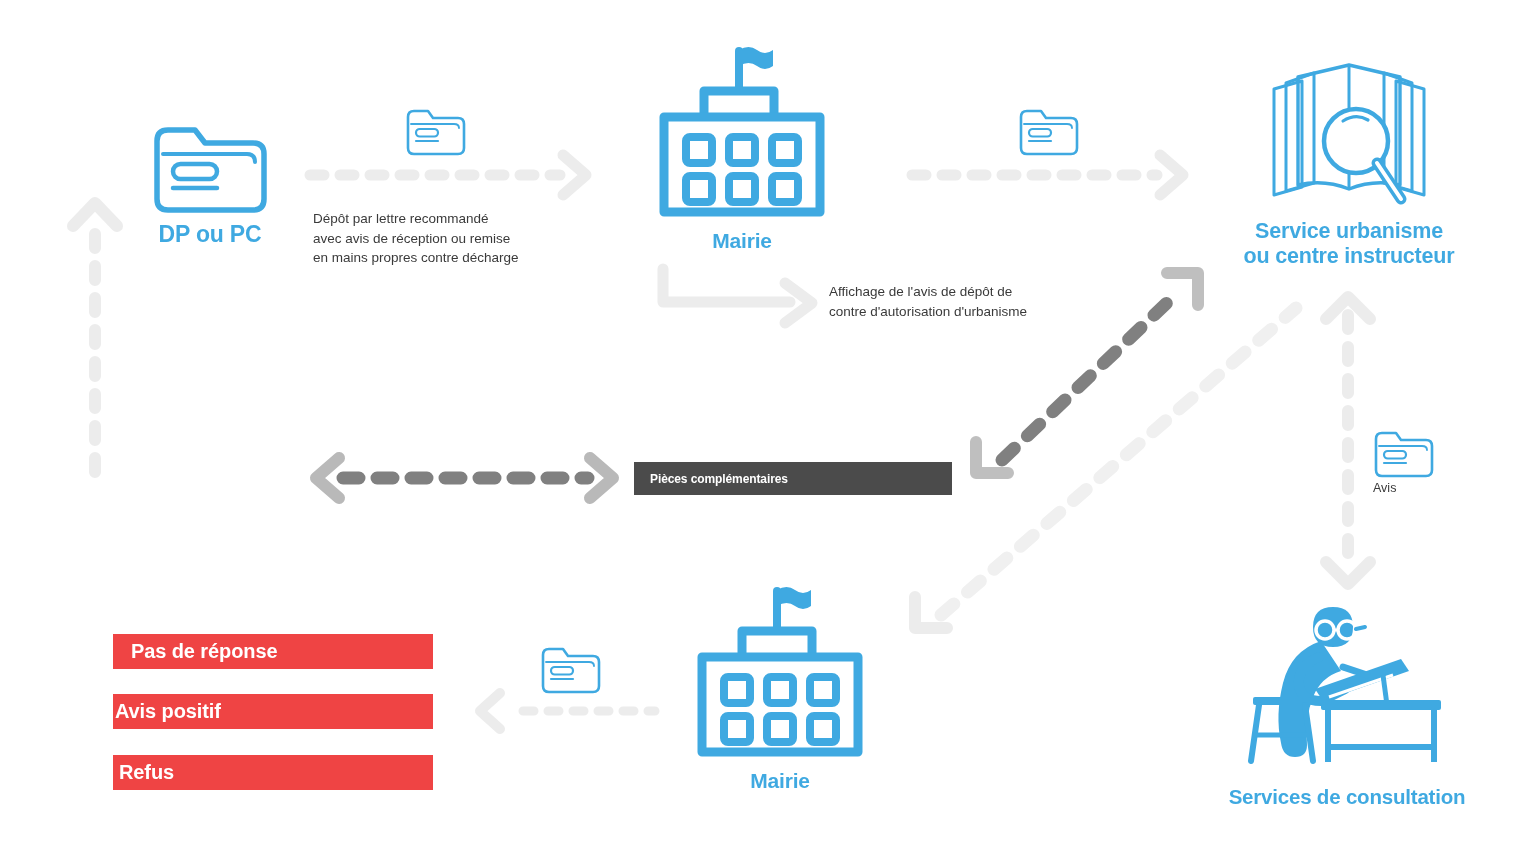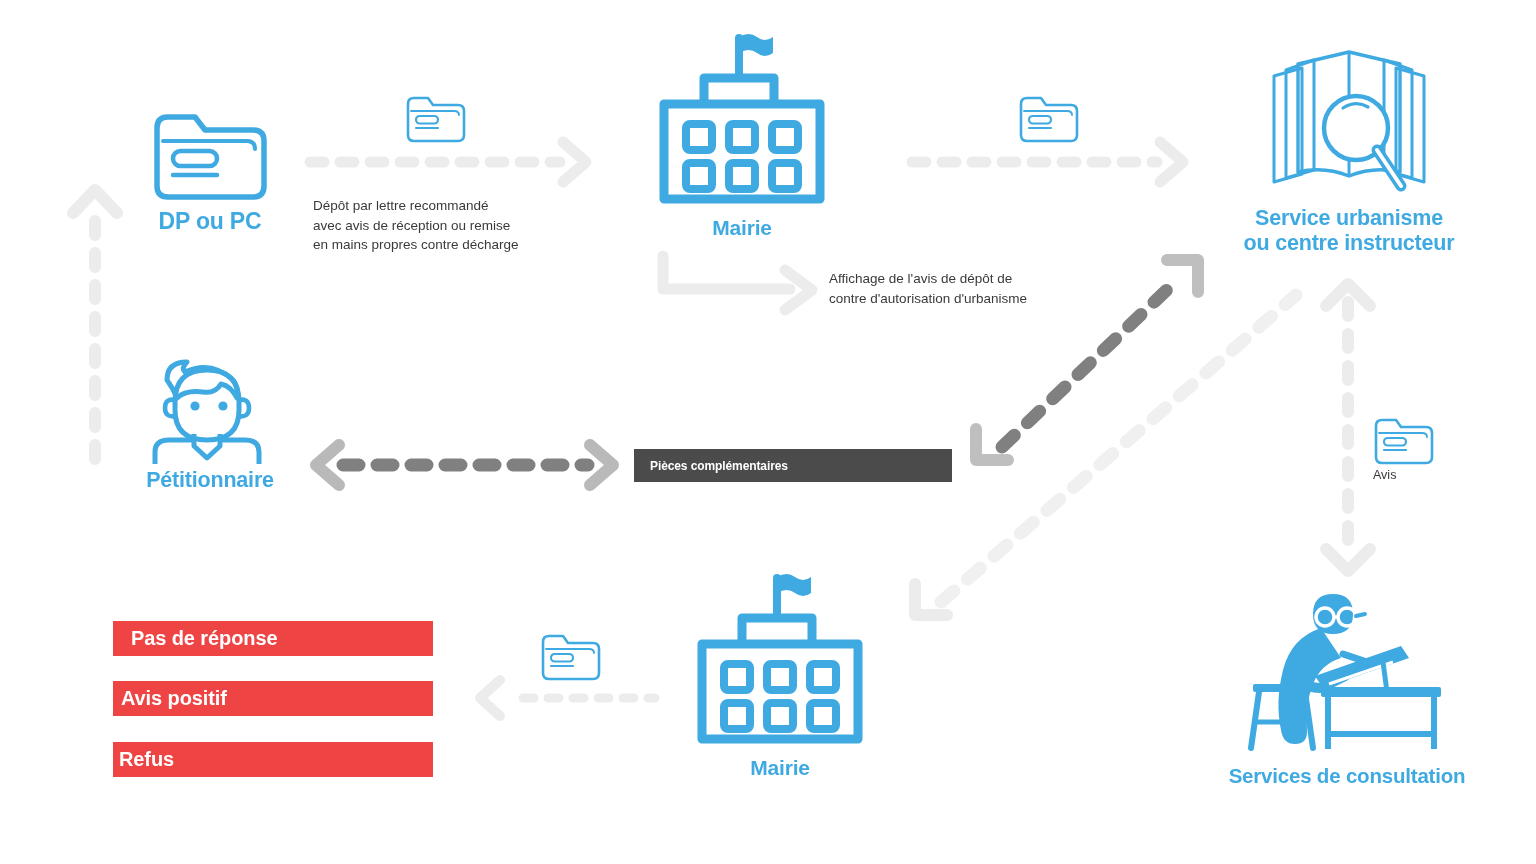--- a/index.html
+++ b/index.html
@@ -1,21 +1,21 @@
 <!DOCTYPE html>
 <html><head>
 <meta charset="utf-8">
 <style>
   html,body{margin:0;padding:0;}
   body{
     width:1536px;height:864px;background:#ffffff;
     font-family:"Liberation Sans", sans-serif;
     overflow:hidden;position:relative;
   }
-  #stage{position:absolute;left:0;top:4px;width:1536px;height:768px;}
+  #stage{position:absolute;left:0;top:17px;width:1536px;height:768px;}
   .node{position:absolute;}
   .node-label{
     text-align:center;font-weight:bold;color:#3fa9e1;
     letter-spacing:-0.2px;line-height:1.16;white-space:nowrap;
   }
   .icon-wrap{display:flex;align-items:center;justify-content:center;}
   .ann{
     position:absolute;color:#3a3a3a;font-size:13.5px;line-height:1.45;
     white-space:pre-line;
   }
@@ -156,42 +156,20 @@
         <circle cx="92" cy="84" r="32" fill="#ffffff" stroke="#3fa9e1" stroke-width="4.5"></circle>
         <path d="M79 64 Q92 56 104 63" fill="none" stroke="#3fa9e1" stroke-width="3.2" stroke-linecap="round"></path>
         <line x1="113" y1="106" x2="137" y2="142" stroke="#3fa9e1" stroke-width="11" stroke-linecap="round"></line>
         <line x1="113" y1="106" x2="137" y2="142" stroke="#ffffff" stroke-width="4" stroke-linecap="round"></line>
       </svg>
     </div>
     <div class="node-label" style="font-size:21.5px;margin-top:2px;white-space:pre-line;">Service urbanisme
 ou centre instructeur</div>
   </div>
 
-  <div class="node" style="left:140px;top:350px;width:140px;">
-    <div class="icon-wrap">
-      <svg width="122" height="112" viewBox="0 0 122 112">
-
-        <path d="M26 48 Q26 16 58 16 Q90 16 90 48 V56 Q90 86 58 86 Q26 86 26 56 Z" fill="none" stroke="#3fa9e1" stroke-width="5"></path>
-
-        <path d="M18 26 Q18 8 38 8 Q32 14 36 18 Q62 6 84 26 Q90 34 88 44
-                 Q82 32 72 30 Q66 40 54 38 Q36 36 28 44 Q24 34 18 26 Z" fill="none" stroke="#3fa9e1" stroke-width="5" stroke-linejoin="round"></path>
-
-        <path d="M26 46 Q16 44 16 54 Q16 64 27 62" fill="none" stroke="#3fa9e1" stroke-width="4.6"></path>
-        <path d="M90 46 Q100 44 100 54 Q100 64 89 62" fill="none" stroke="#3fa9e1" stroke-width="4.6"></path>
-
-        <circle cx="46" cy="52" r="4.6" fill="#3fa9e1"></circle>
-        <circle cx="74" cy="52" r="4.6" fill="#3fa9e1"></circle>
-
-        <path d="M45 80 V92 L58 104 L71 92 V80" fill="none" stroke="#3fa9e1" stroke-width="5" stroke-linejoin="round"></path>
-        <path d="M6 110 V98 Q6 86 20 86 H45" fill="none" stroke="#3fa9e1" stroke-width="5" stroke-linejoin="round"></path>
-        <path d="M110 110 V98 Q110 86 96 86 H71" fill="none" stroke="#3fa9e1" stroke-width="5" stroke-linejoin="round"></path>
-      </svg>
-    </div>
-    <div class="node-label" style="font-size:21.5px;margin-top:2px;">Pétitionnaire</div>
-  </div>
 
   <div class="pill pill-dark" style="left:634px;top:445px;width:318px;height:33px;font-size:12px;padding-left:16px;box-sizing:border-box;">
     <span>Pièces complémentaires</span>
   </div>
 
   <div class="node" style="left:1373px;top:410px;width:66px;">
     <svg width="62" height="52" viewBox="0 0 62 52">
       <path d="M3 12 Q3 6 9 6 H23 L28 13 H53 Q59 13 59 19 V43 Q59 49 53 49
                H9 Q3 49 3 43 Z" fill="none" stroke="#3fa9e1" stroke-width="2.6" stroke-linejoin="round"></path>
       <path d="M6 19 H49 Q54 19 54 23" fill="none" stroke="#3fa9e1" stroke-width="1.9" stroke-linecap="round"></path>
@@ -227,21 +205,21 @@
         <rect x="88" y="113" width="6" height="52" fill="#3fa9e1"></rect>
         <rect x="194" y="113" width="6" height="52" fill="#3fa9e1"></rect>
         <rect x="88" y="147" width="112" height="6" fill="#3fa9e1"></rect>
 
         <rect x="16" y="100" width="58" height="8" rx="2" fill="#3fa9e1"></rect>
         <path d="M22 108 L14 164" stroke="#3fa9e1" stroke-width="6" stroke-linecap="round" fill="none"></path>
         <path d="M68 108 L76 164" stroke="#3fa9e1" stroke-width="6" stroke-linecap="round" fill="none"></path>
         <line x1="20" y1="138" x2="70" y2="138" stroke="#3fa9e1" stroke-width="5"></line>
       </svg>
     </div>
-    <div class="node-label" style="font-size:20.5px;margin-top:8px;">Services de consultation</div>
+    <div class="node-label" style="font-size:20.5px;margin-top:16px;">Services de consultation</div>
   </div>
 
   <div class="node" style="left:688px;top:568px;width:184px;">
     <div class="icon-wrap">
       <svg width="180" height="182" viewBox="0 0 180 182">
         <path d="M87 5 Q97 -1 105 5 Q113 11 121 5 L121 21 Q113 27 105 21 Q97 15 87 21 Z" fill="#3fa9e1"></path>
         <line x1="87" y1="6" x2="87" y2="45" stroke="#3fa9e1" stroke-width="8" stroke-linecap="round"></line>
         <path d="M52 74 V46 H122 V74" fill="none" stroke="#3fa9e1" stroke-width="9" stroke-linejoin="round"></path>
         <rect x="12" y="72" width="156" height="95" fill="none" stroke="#3fa9e1" stroke-width="9" stroke-linejoin="round"></rect>
         <rect x="34" y="92" width="26" height="26" rx="4" fill="none" stroke="#3fa9e1" stroke-width="8"></rect>
@@ -262,21 +240,21 @@
       <path d="M6 19 H49 Q54 19 54 23" fill="none" stroke="#3fa9e1" stroke-width="1.9" stroke-linecap="round"></path>
       <rect x="11" y="24" width="22" height="7.5" rx="3.7" fill="none" stroke="#3fa9e1" stroke-width="2.2"></rect>
       <line x1="11" y1="36" x2="33" y2="36" stroke="#3fa9e1" stroke-width="2.2" stroke-linecap="round"></line>
     </svg>
   </div>
 
   <div class="pill pill-green" style="left:113px;top:617px;width:320px;height:35px;font-size:20px;padding-left:18px;box-sizing:border-box;">
     <span>Pas de réponse</span>
   </div>
 
-  <div class="pill pill-green" style="left:113px;top:677px;width:320px;height:35px;font-size:20px;padding-left:8px;box-sizing:border-box;">
+  <div class="pill pill-green" style="left:113px;top:677px;width:320px;height:35px;font-size:20px;padding-left:2px;box-sizing:border-box;">
     <span>Avis positif</span>
   </div>
 
   <div class="pill pill-green" style="left:113px;top:738px;width:320px;height:35px;font-size:20px;padding-left:6px;box-sizing:border-box;">
     <span>Refus</span>
   </div>
 
 </div>
 
 </body></html>

